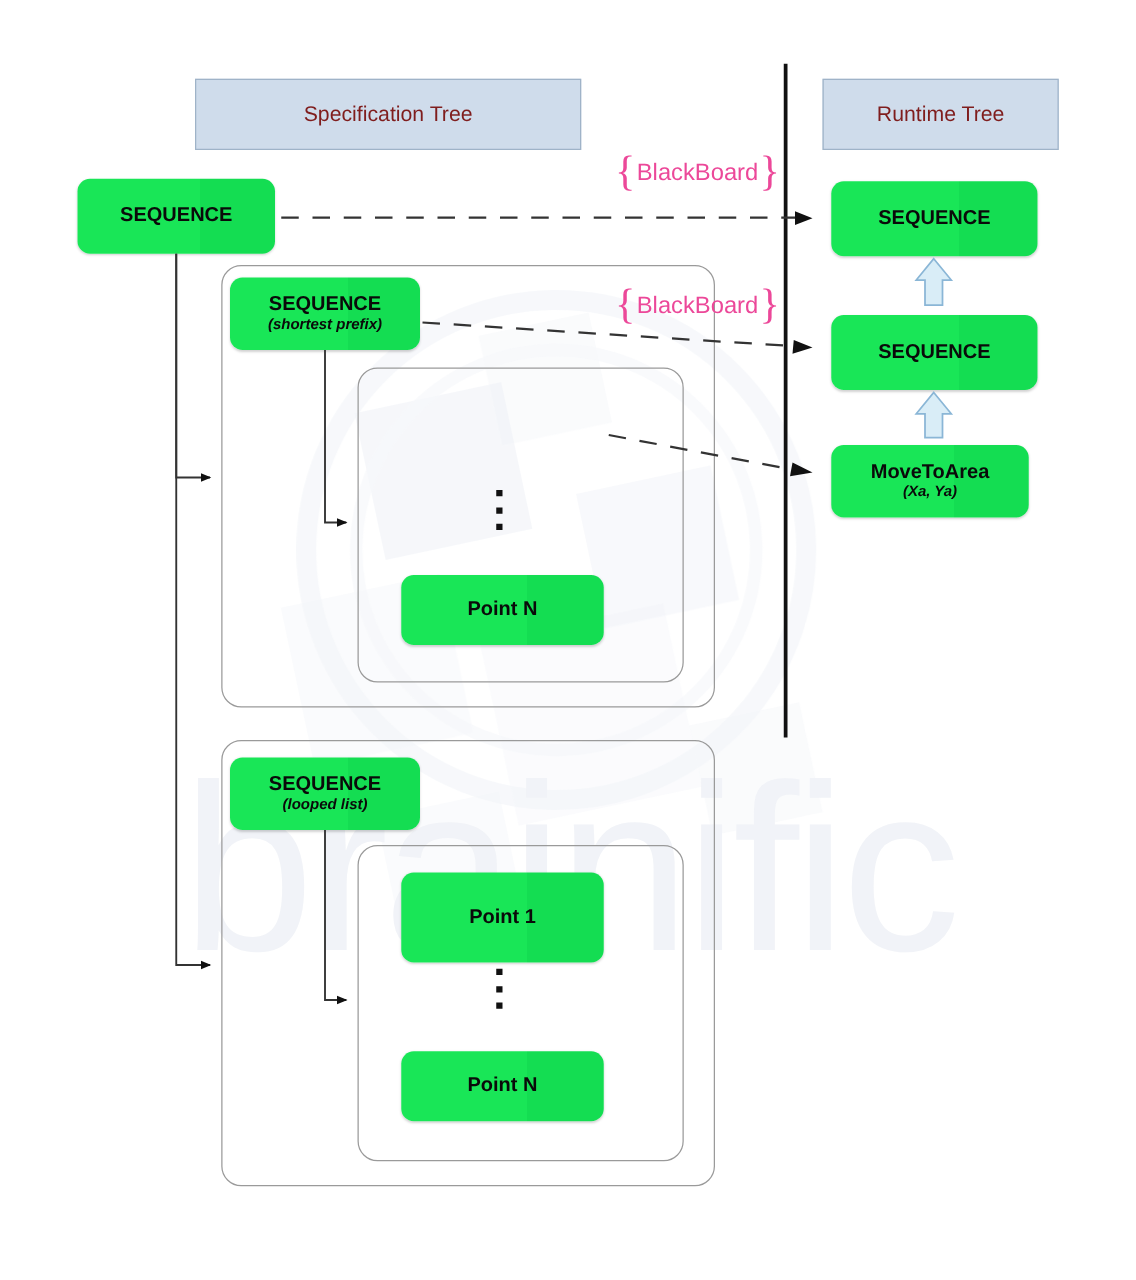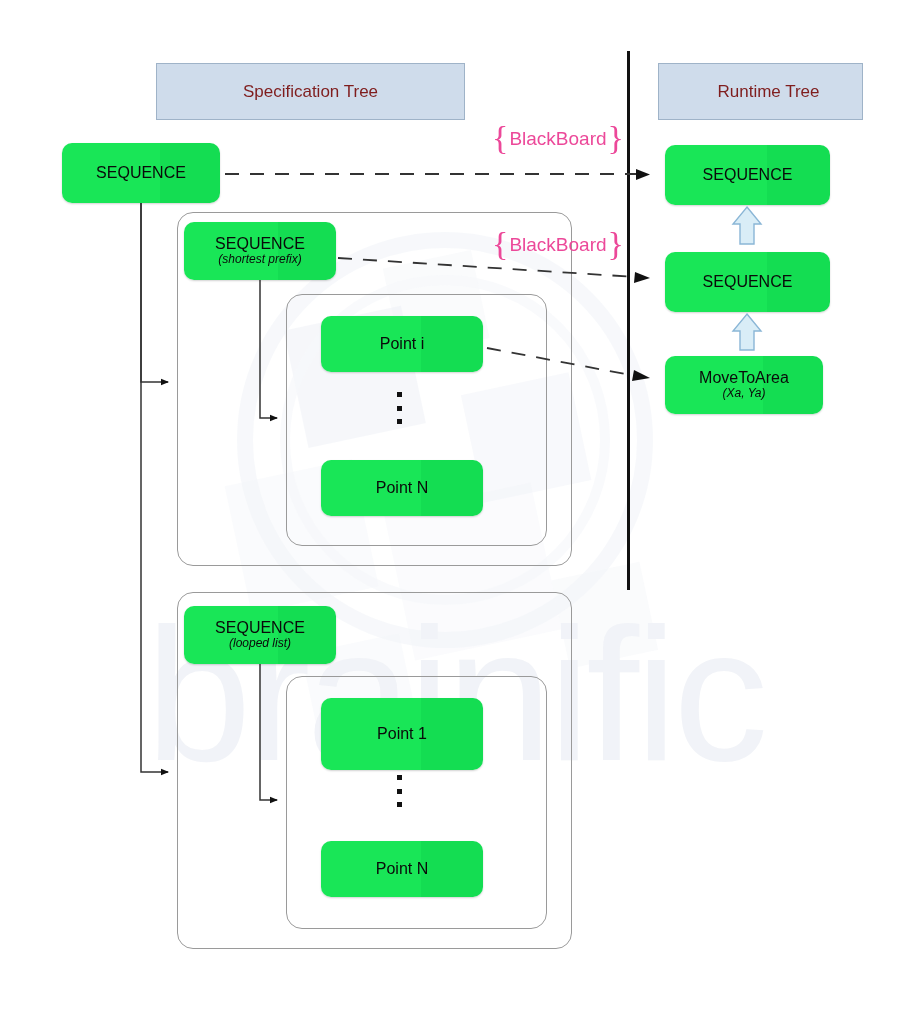--- a/index.html
+++ b/index.html
@@ -12,21 +12,21 @@
     position:absolute;background:#cfdceb;border:1px solid #9fb3c8;
     display:flex;align-items:center;justify-content:center;
     font-size:17px;color:#7f1d1d;
   }
 
   .node{
     position:absolute;border-radius:10px;
     background:linear-gradient(to right,#19e657 0%,#19e657 62%,#14dd52 62%,#14dd52 100%);
     box-shadow:0 1px 2px rgba(0,0,0,.18);
     display:flex;flex-direction:column;align-items:center;justify-content:center;
-    color:#0a0a0a;font-size:16px;line-height:1.12;text-align:center;
+    color:#0a0a0a;font-size:16px;line-height:1.12;text-align:center;font-weight:bold;
   }
   .node .sub{font-style:italic;font-size:12px;}
 
   .group{
     position:absolute;border:1.3px solid #9a9a9a;border-radius:16px;background:transparent;
   }
 
   .divider{position:absolute;background:#111;width:3px;}
 
   svg.ov{position:absolute;left:0;top:0;width:909px;height:1024px;overflow:visible;}
@@ -59,44 +59,41 @@
         <circle cx="-10" cy="-120" r="160" fill="none" stroke="#eef1f7" stroke-width="10" opacity=".7"></circle>
       </g>
       <text x="455" y="760" text-anchor="middle" font-family="'Liberation Sans',sans-serif" font-size="190" fill="#e3e7f0" letter-spacing="-4">brainific</text>
     </g>
   </svg>
 
   <div class="hdr" style="left:156px;top:63px;width:307px;height:55px;">
     <span>Specification Tree</span>
   </div>
 
-  <div class="hdr" style="left:658px;top:63px;width:187px;height:55px;padding-left:16px;">
+  <div class="hdr" style="left:658px;top:63px;width:187px;height:55px;">
     <span>Runtime Tree</span>
   </div>
 
   <div class="divider" style="left:627px;top:51px;height:539px;"></div>
 
   <div class="group" style="left:177px;top:212px;width:393px;height:352px;"></div>
   <div class="group" style="left:286px;top:294px;width:259px;height:250px;"></div>
 
   <div class="group" style="left:177px;top:592px;width:393px;height:355px;"></div>
   <div class="group" style="left:286px;top:676px;width:259px;height:251px;"></div>
 
   <div class="node" style="left:62px;top:143px;width:158px;height:60px;">
     <span>SEQUENCE</span>
   </div>
 
   <div class="node" style="left:184px;top:222px;width:152px;height:58px;">
     <span>SEQUENCE</span>
     <span class="sub">(shortest prefix)</span>
   </div>
 
-  <div class="node" style="left:321px;top:316px;width:162px;height:56px;">
-    <span>Point i</span>
-  </div>
 
   <div class="dots" style="left:396px;top:392px;width:6px;height:32px;">
     <i></i>
       <i></i>
       <i></i>
   </div>
 
   <div class="node" style="left:321px;top:460px;width:162px;height:56px;">
     <span>Point N</span>
   </div>

